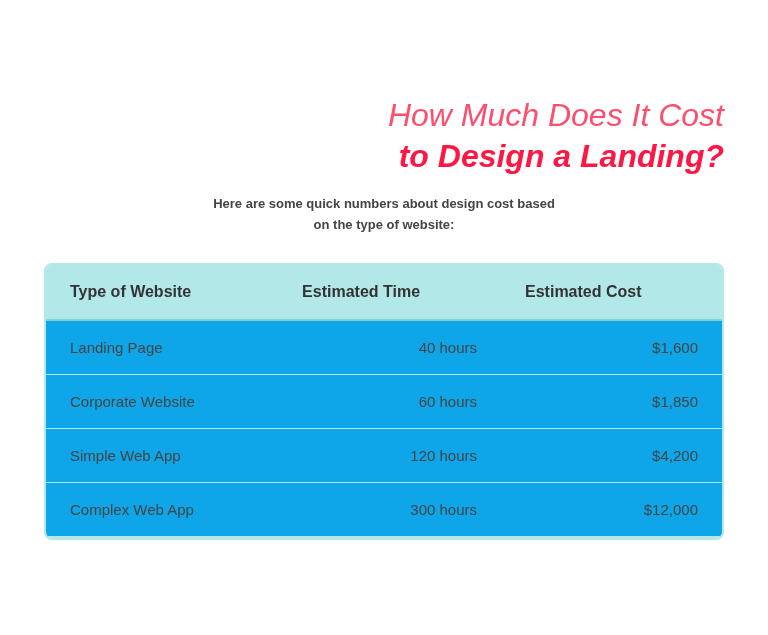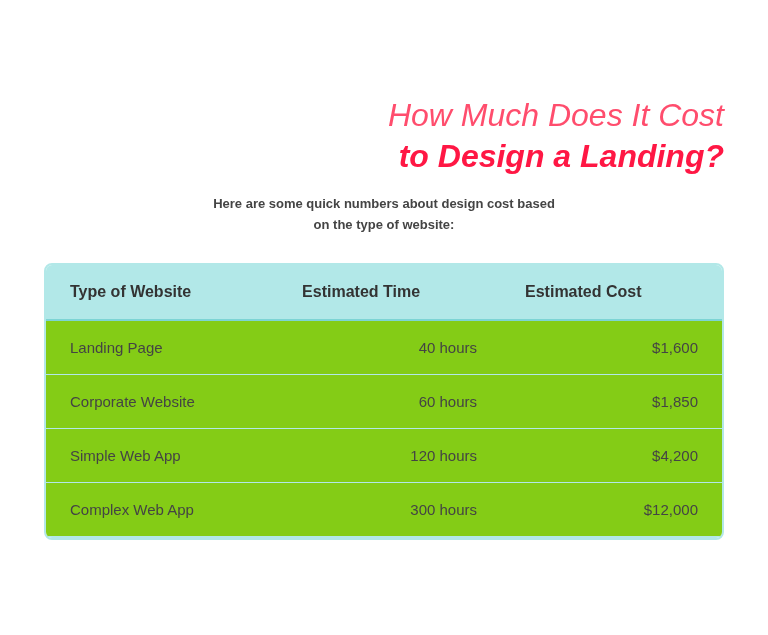--- a/index.html
+++ b/index.html
@@ -83,21 +83,21 @@
 
     .table-wrapper td:first-child {
       text-align: left;
     }
 
     .table-wrapper tbody tr:last-child td {
       border-bottom: 2px solid #b2e8e8;
     }
 
     .table-wrapper tbody tr {
-      background: #84cc16;
+      background: #0ea5e9;
     }
 
     .table-wrapper thead tr th {
       border-bottom: 2px solid #7dd4d4;
     }
 
     .outer-border {
       border: 2px solid #b2e8e8;
       border-radius: 8px;
       overflow: hidden;

